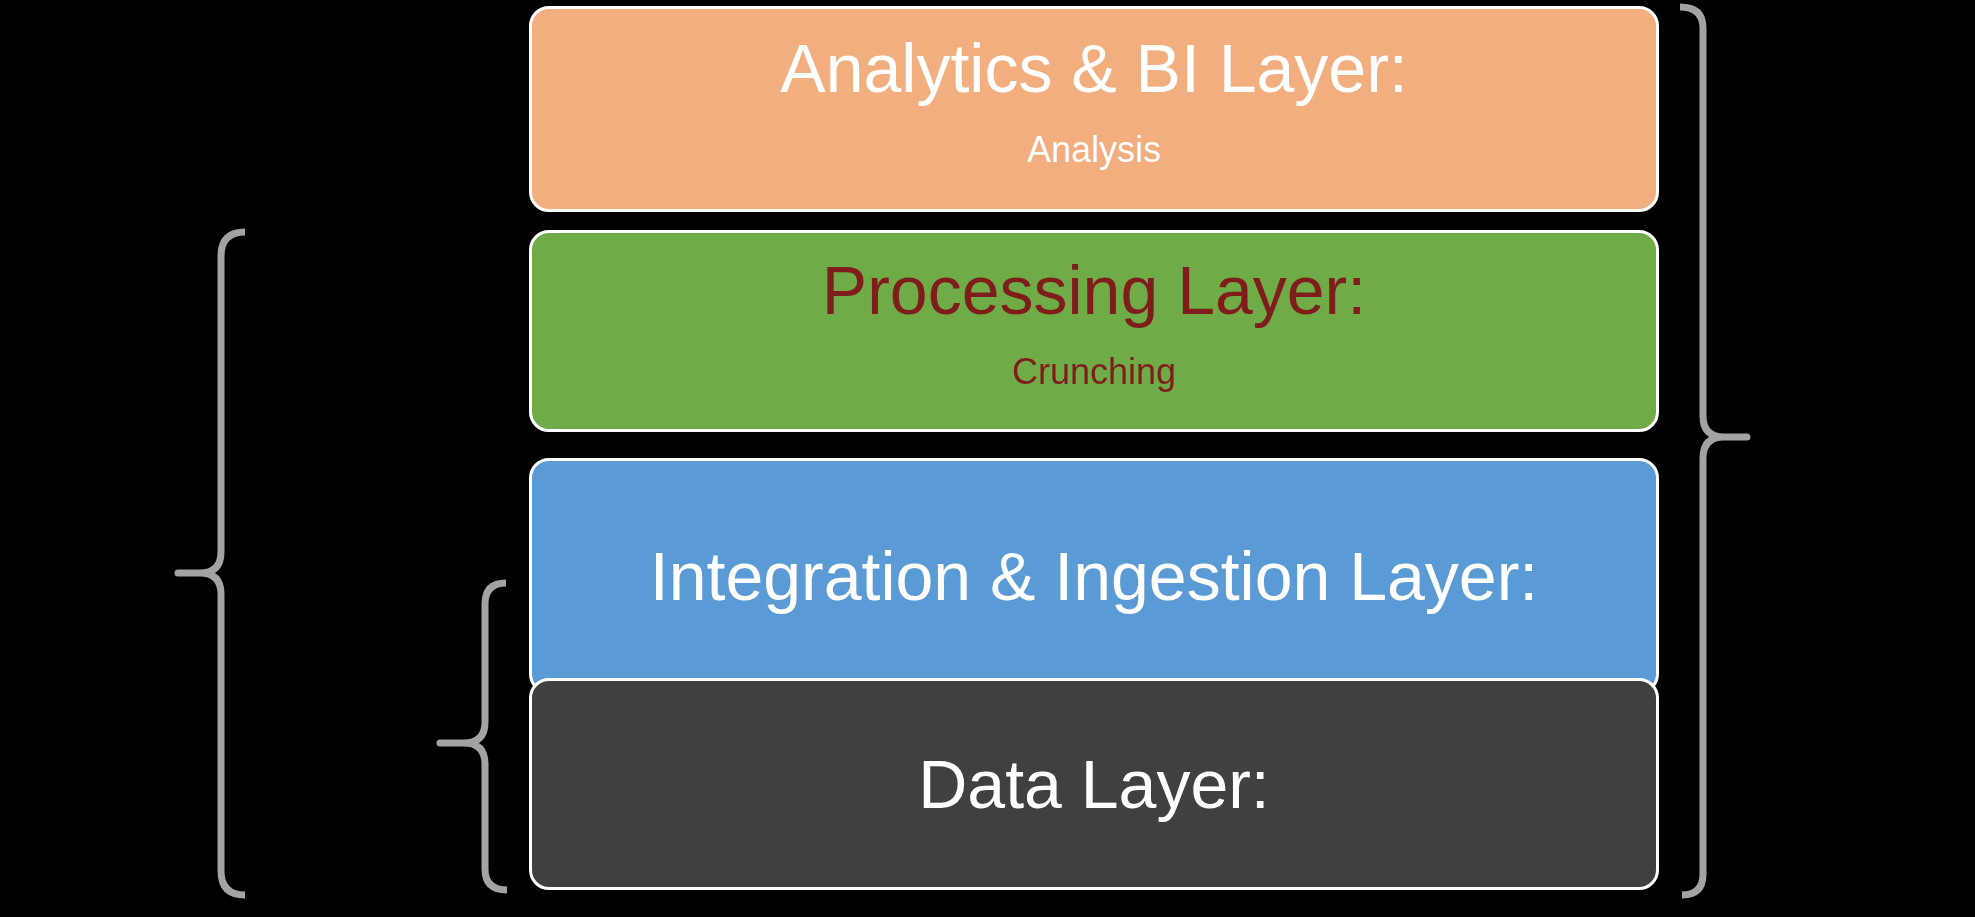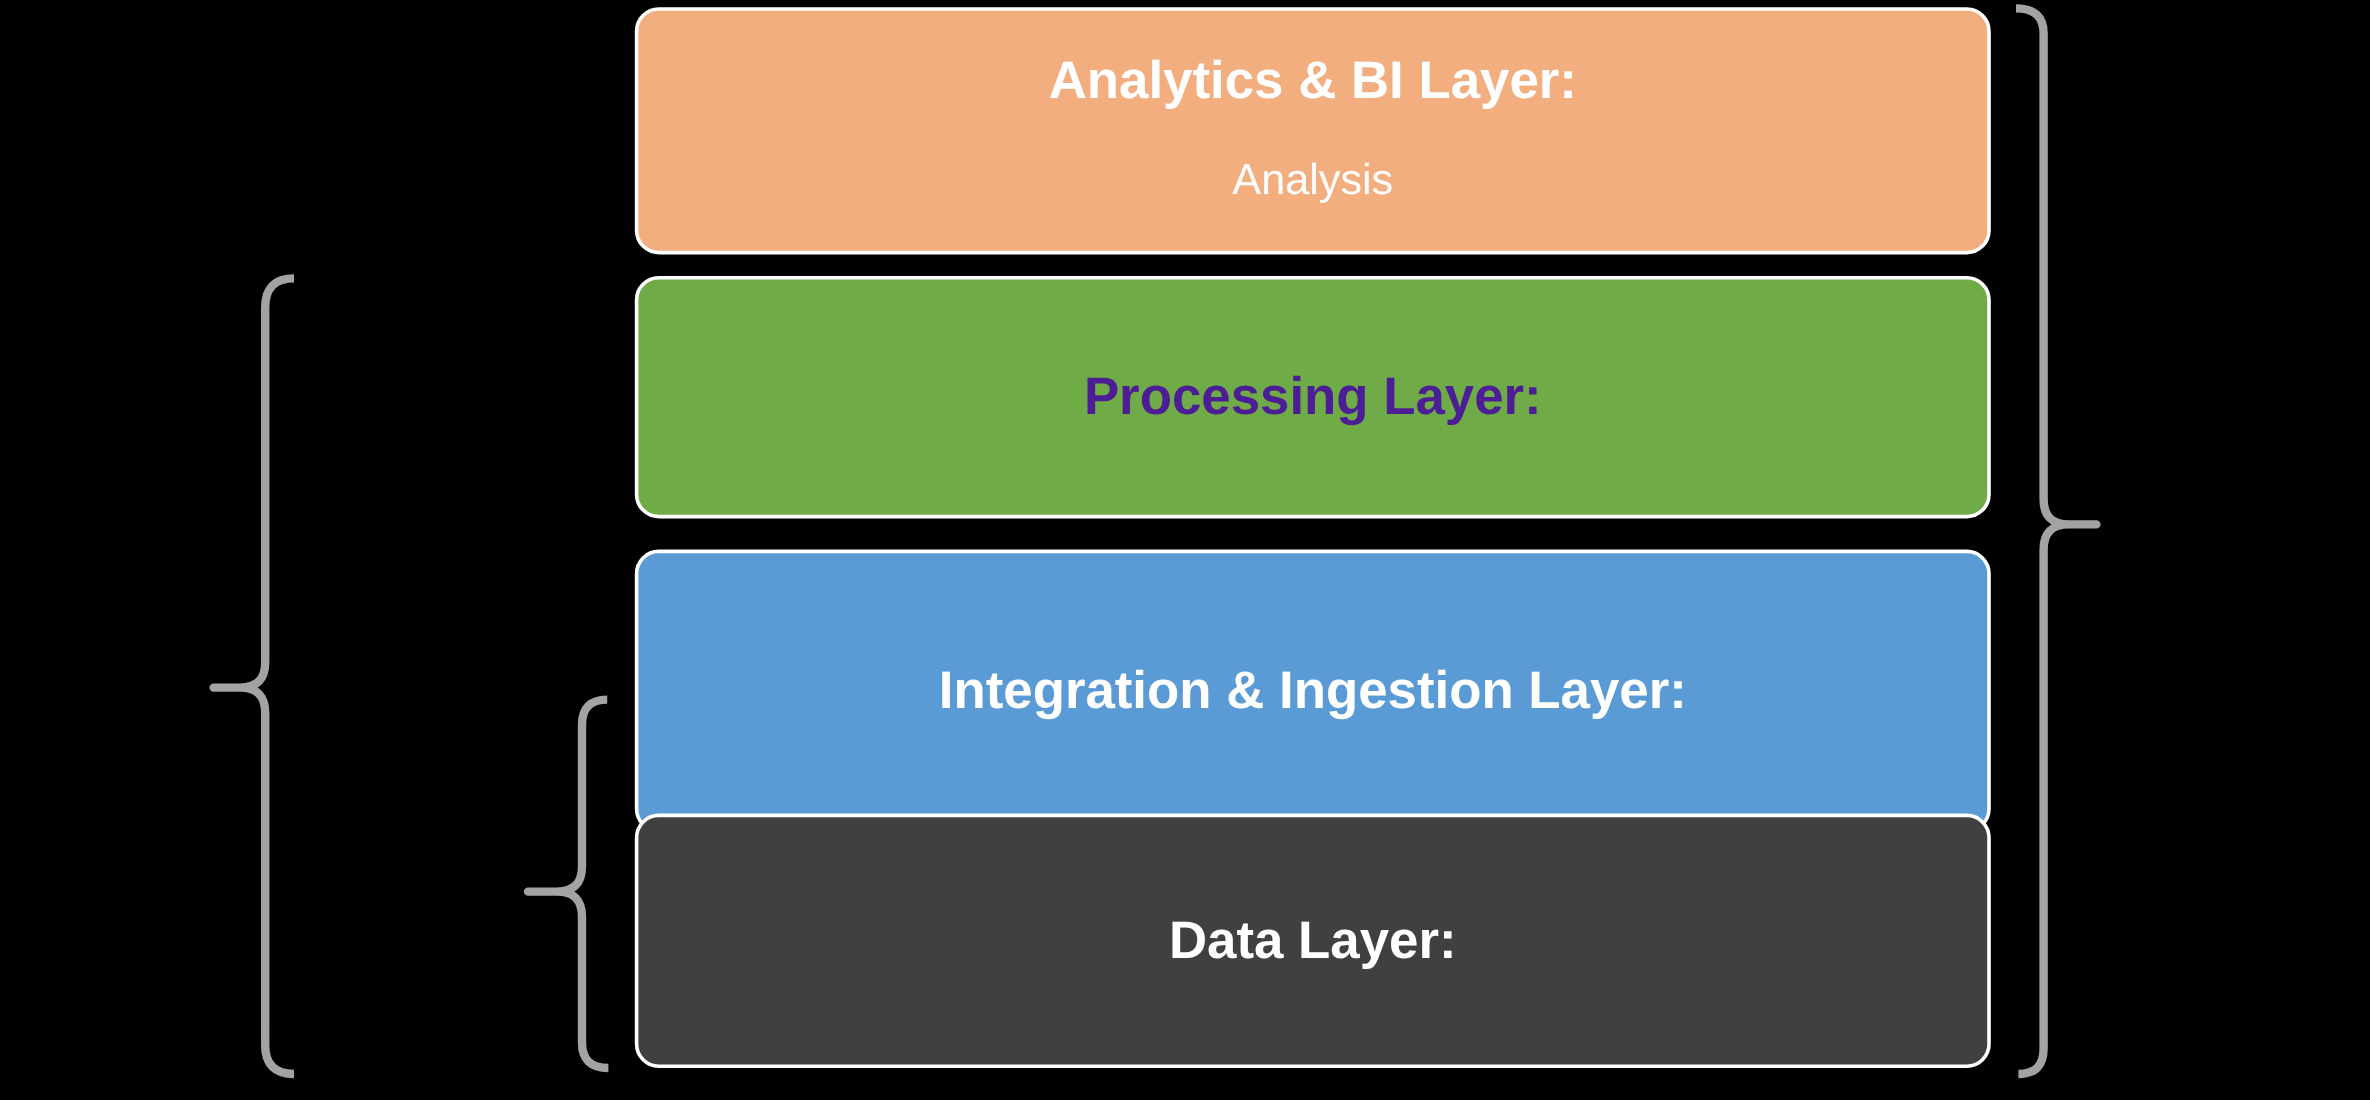--- a/index.html
+++ b/index.html
@@ -25,22 +25,22 @@
     border: 3px solid #fff;
     border-radius: 20px;
     display: flex;
     flex-direction: column;
     justify-content: center;
     align-items: center;
     text-align: center;
     color: #fff;
   }
   .layer-title {
-    font-weight: 700;
-    font-size: 44px;
+    font-weight: 400;
+    font-size: 68px;
     line-height: 82px;
     white-space: nowrap;
   }
   .layer-subtitle {
     font-weight: 400;
     font-size: 36px;
     line-height: 82px;
     white-space: nowrap;
   }
   #layer-0 { top: 6px;   height: 206px; }
@@ -64,22 +64,23 @@
 </head>
 <body style="background: rgb(0, 0, 0);">
 
 <div id="stage">
 
   <div class="layer" id="layer-0" style="background: rgb(243, 174, 128); color: rgb(255, 255, 255); border-color: rgb(255, 255, 255);">
     <div class="layer-title">Analytics &amp; BI Layer:</div>
     <div class="layer-subtitle">Analysis</div>
   </div>
 
-  <div class="layer" id="layer-1" style="background: rgb(111, 172, 71); color: #4c1d95; border-color: rgb(255, 255, 255);">
+  <div class="layer" id="layer-1" style="background: rgb(111, 172, 71); color: #7f1d1d; border-color: rgb(255, 255, 255);">
     <div class="layer-title">Processing Layer:</div>
+    <div class="layer-subtitle">Crunching</div>
   </div>
 
   <div class="layer" id="layer-2" style="background: rgb(91, 155, 213); color: rgb(255, 255, 255); border-color: rgb(255, 255, 255);">
     <div class="layer-title">Integration &amp; Ingestion Layer:</div>
   </div>
 
   <div class="layer" id="layer-3" style="background: #404040; color: rgb(255, 255, 255); border-color: rgb(255, 255, 255);">
     <div class="layer-title">Data Layer:</div>
   </div>
 

